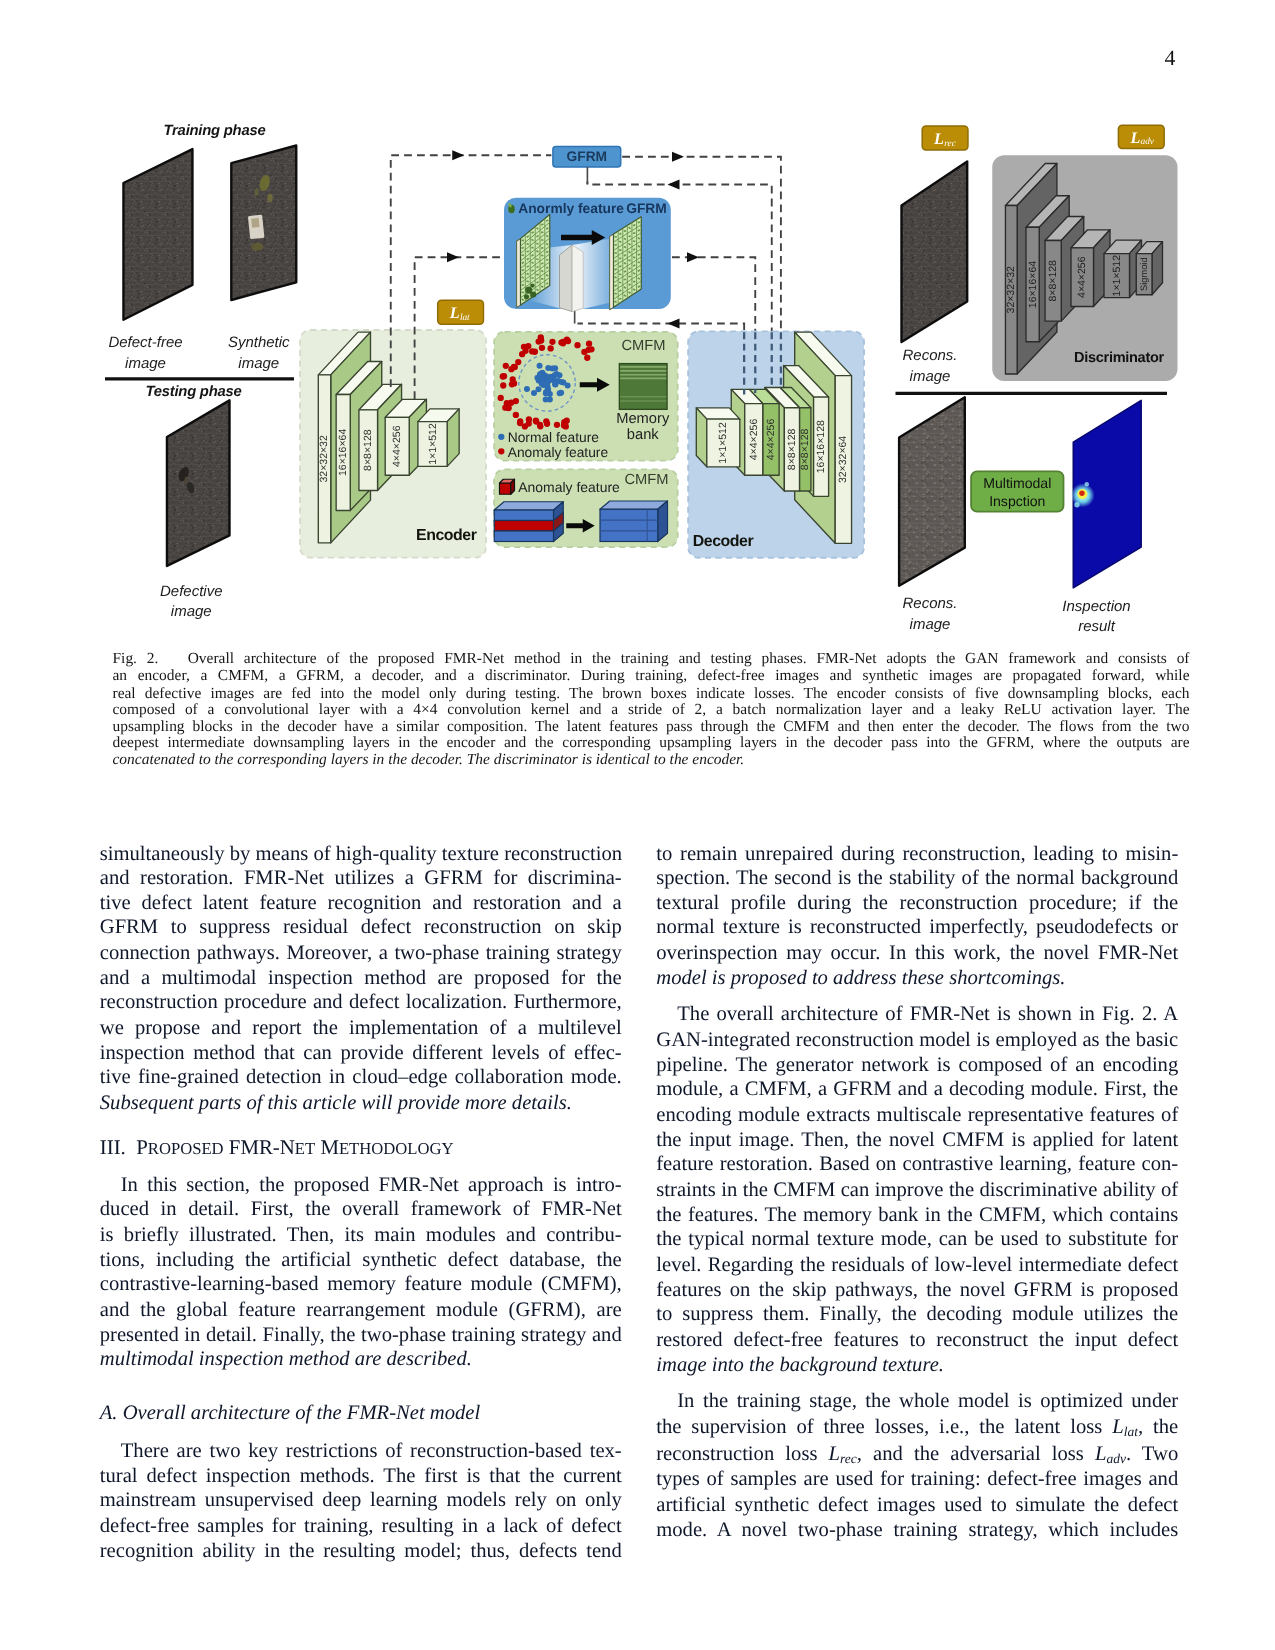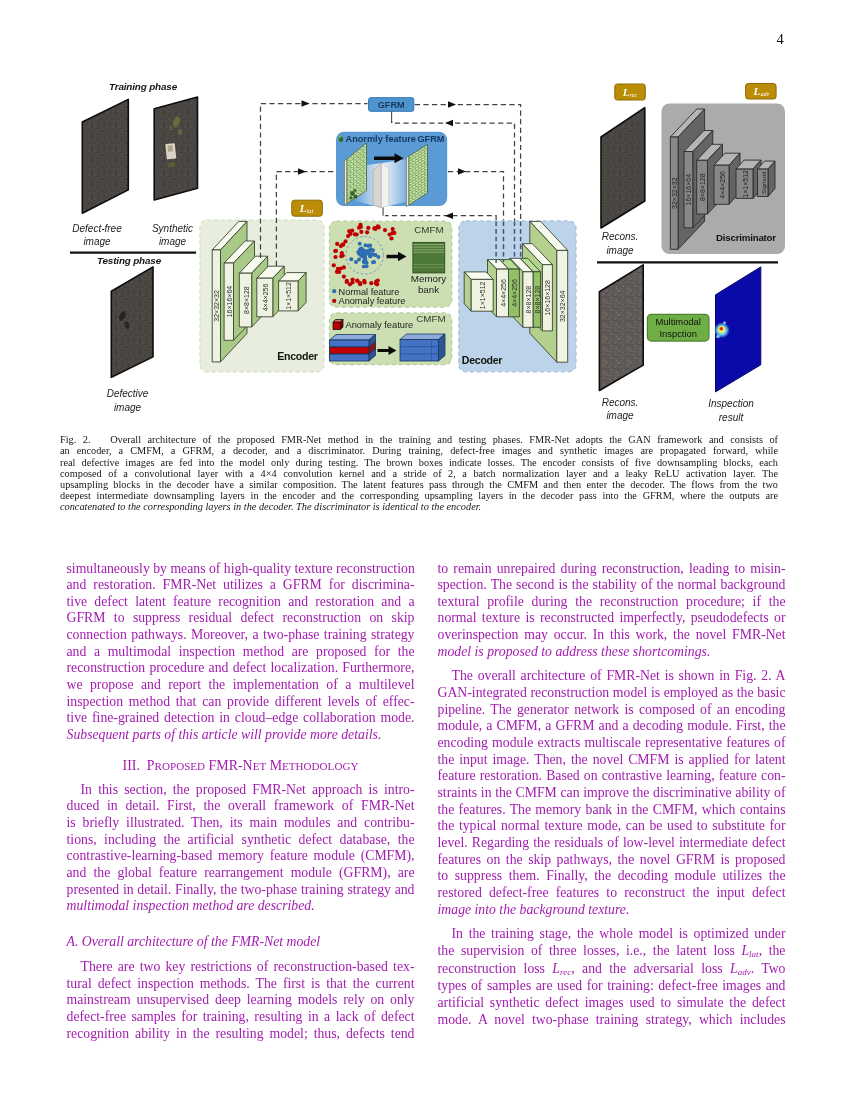--- a/index.html
+++ b/index.html
@@ -1,23 +1,23 @@
 <!DOCTYPE html>
 <html><head><meta charset="utf-8"><style>
 * { margin:0; padding:0; box-sizing:border-box; }
 html,body { width:850px; height:1100px; background:#ffffff; overflow:hidden; }
 #page { position:relative; width:850px; height:1100px; font-family:"Liberation Serif", serif; color:#121212; }
 .jl { text-align:justify; text-align-last:justify; white-space:nowrap; }
 .jl.last { text-align-last:left;font-style:italic; }
-#cap { position:absolute; left:60px; top:434.2px; width:718px; font-size:10.3px; line-height:11.15px; color:#161616; }
+#cap { position:absolute; left:75px; top:434.2px; width:718px; font-size:10.3px; line-height:11.15px; color:#161616; }
 #cap .jl { white-space:nowrap; }
-.col { position:absolute; width:348px; font-size:13.75px; line-height:16.65px; top:560.5px; color:#a21caf; }
+.col { position:absolute; width:348px; font-size:13.75px; line-height:16.65px; top:560.5px; color:#0f172a; }
 #lcol { left:66.5px; }
 #rcol { left:437.5px; }
-.h1 { text-align:center; margin-top:14.2px; margin-bottom:7.1px; font-size:13.9px; }
+.h1 { text-align:left; margin-top:14.2px; margin-bottom:7.1px; font-size:13.9px; }
 .h1 .sc { font-size:11.1px; }
 .h2 { font-style:italic; margin-top:19.2px; margin-bottom:8.2px; }
 .pgap { height:8.0px; }
 #pgnum { position:absolute; left:770px; top:30.5px; width:20px; text-align:center; font-size:14.5px; }
 sub { font-size:9px; vertical-align:baseline; position:relative; top:2px; }
 </style></head>
 <body>
 <div id="page">
 <svg width="850" height="435" viewBox="0 0 850 435" style="position:absolute;left:0;top:0">
       <defs>

